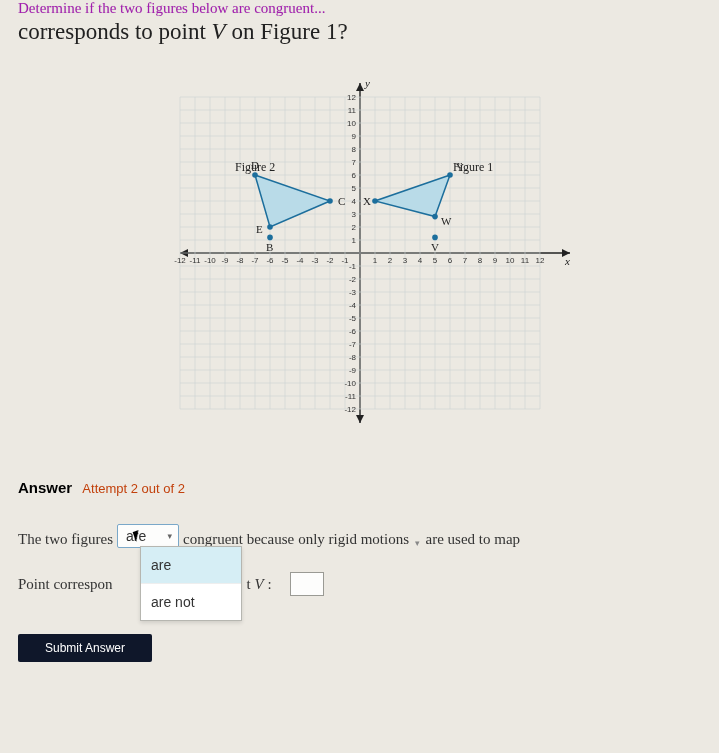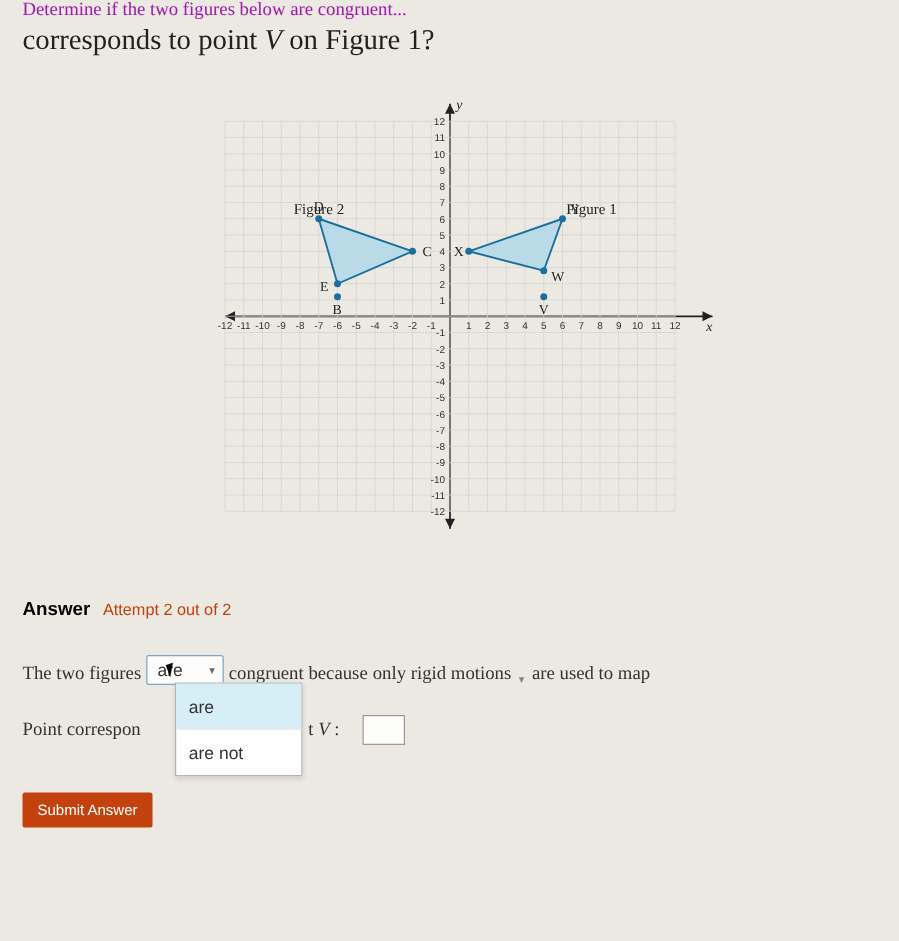--- a/index.html
+++ b/index.html
@@ -125,26 +125,26 @@
   .answer-box {
     display:inline-block;
     width: 34px;
     height: 24px;
     border: 1px solid #9a9a94;
     background: #fdfdfc;
     vertical-align: middle;
     margin-left: 2px;
   }
   .submit-btn {
-    background: #c2410c;
+    background: #0f172a;
     color: #fff;
     font-family: Arial, sans-serif;
     font-size: 12px;
     border: none;
-    padding: 7px 12px;
+    padding: 7px 27px;
     margin-top: 38px;
     border-radius: 2px;
   }
   .cursor {
     position: relative;
     display:inline-block;
     width:0;height:0;
   }
   .cursor::after{
     content:"";

